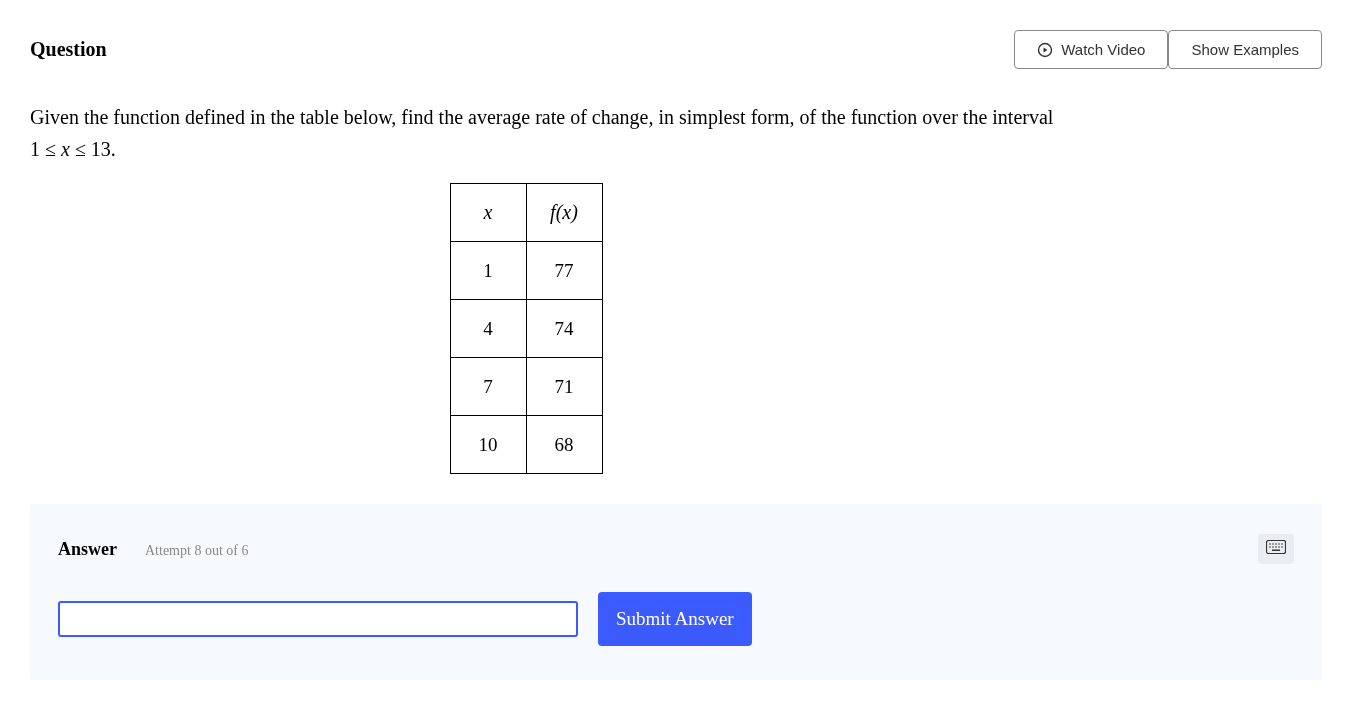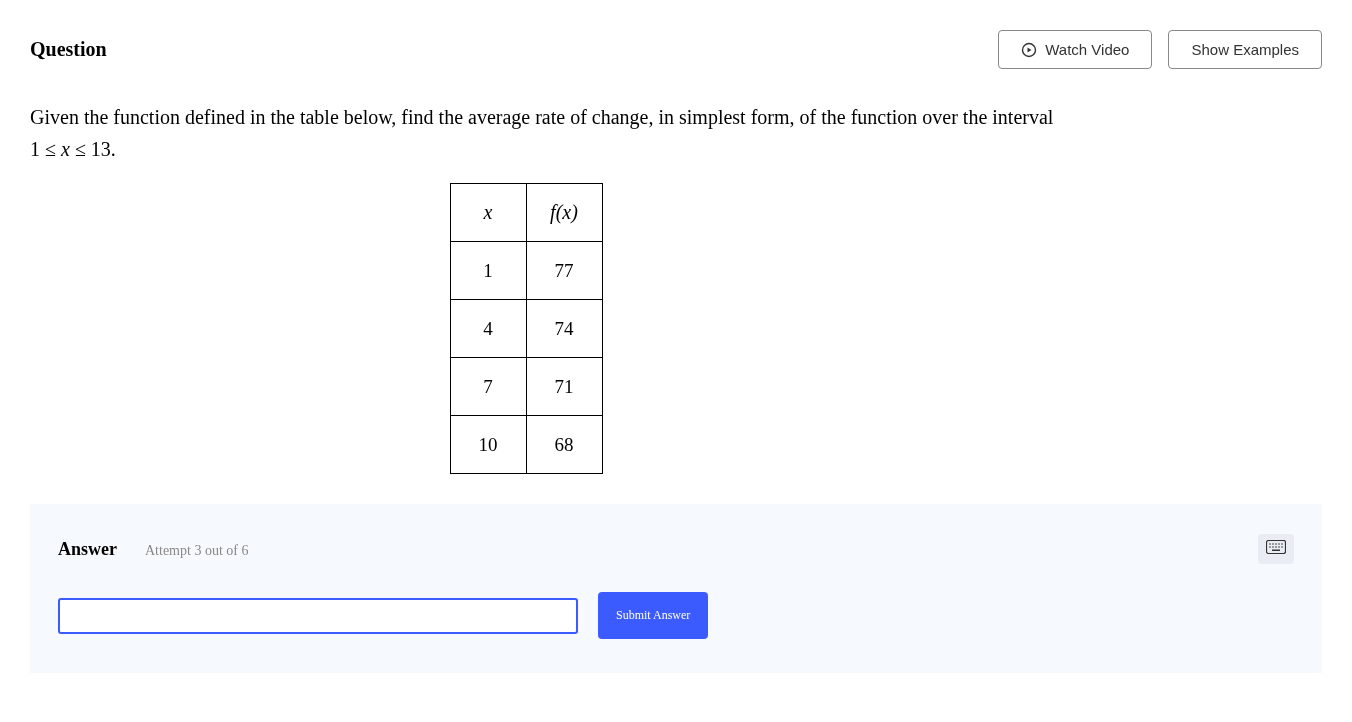--- a/index.html
+++ b/index.html
@@ -20,21 +20,20 @@
     align-items: center;
     margin-bottom: 32px;
   }
   .question-heading {
     font-family: Georgia, serif;
     font-weight: bold;
     font-size: 20px;
   }
   .header-buttons {
     display: flex;
-    gap: 16px;
   }
   .btn-outline {
     background: #ffffff;
     border: 1px solid #888;
     border-radius: 4px;
     padding: 10px 22px;
     font-family: -apple-system, BlinkMacSystemFont, 'Segoe UI', Arial, sans-serif;
     font-size: 15px;
     color: #333;
     cursor: pointer;
@@ -124,21 +123,21 @@
     padding: 0 8px;
     outline: none;
   }
   .submit-btn {
     background: #3b5bff;
     color: #ffffff;
     border: none;
     border-radius: 4px;
     padding: 16px 18px;
     font-family: Georgia, serif;
-    font-size: 12px;
+    font-size: 19px;
     cursor: pointer;
   }
 </style>
 </head>
 <body>
 
 <div class="container">
 
   <div class="header-row">
     <div class="question-heading">Question</div>
@@ -187,21 +186,21 @@
         <td>68</td>
       </tr>
     </tbody>
       </table>
   </div>
 
   <div class="answer-section">
     <div class="answer-header">
       <div>
         <span class="answer-label">Answer</span>
-        <span class="attempt-text">Attempt 3 out of 6</span>
+        <span class="attempt-text">Attempt 8 out of 6</span>
       </div>
       <div class="keyboard-btn">
         <span>
           <svg width="20" height="14" viewBox="0 0 20 14">
             <rect x="0.5" y="0.5" width="19" height="13" rx="2" fill="none" stroke="#333" stroke-width="1.2"></rect>
             <circle cx="4" cy="4" r="0.8" fill="#333"></circle>
             <circle cx="7" cy="4" r="0.8" fill="#333"></circle>
             <circle cx="10" cy="4" r="0.8" fill="#333"></circle>
             <circle cx="13" cy="4" r="0.8" fill="#333"></circle>
             <circle cx="16" cy="4" r="0.8" fill="#333"></circle>

